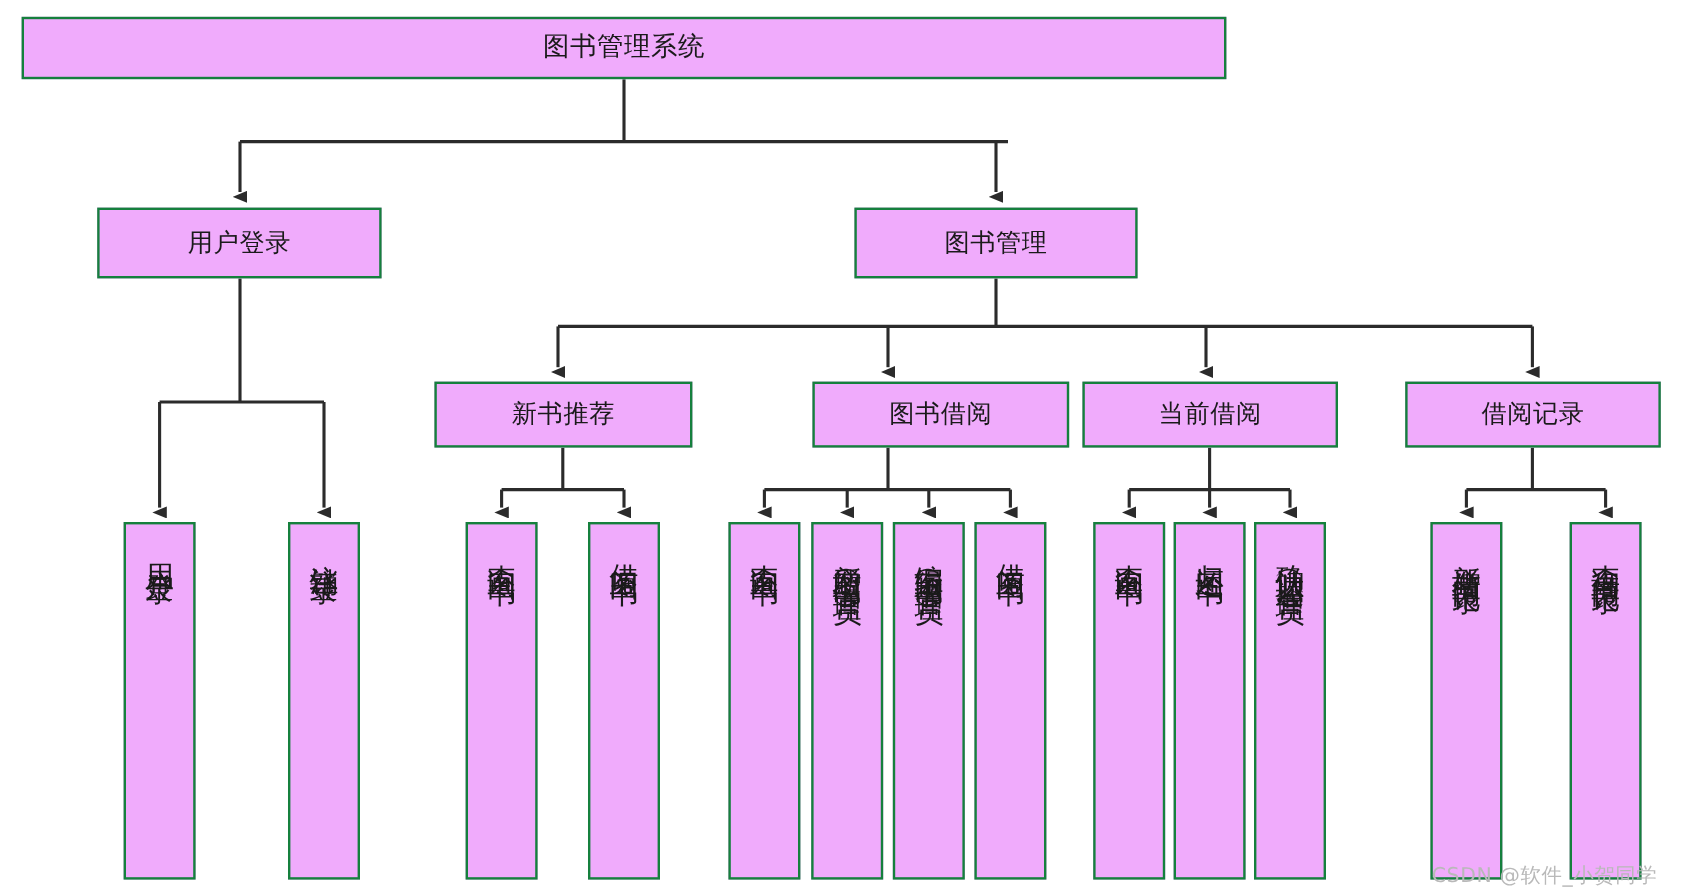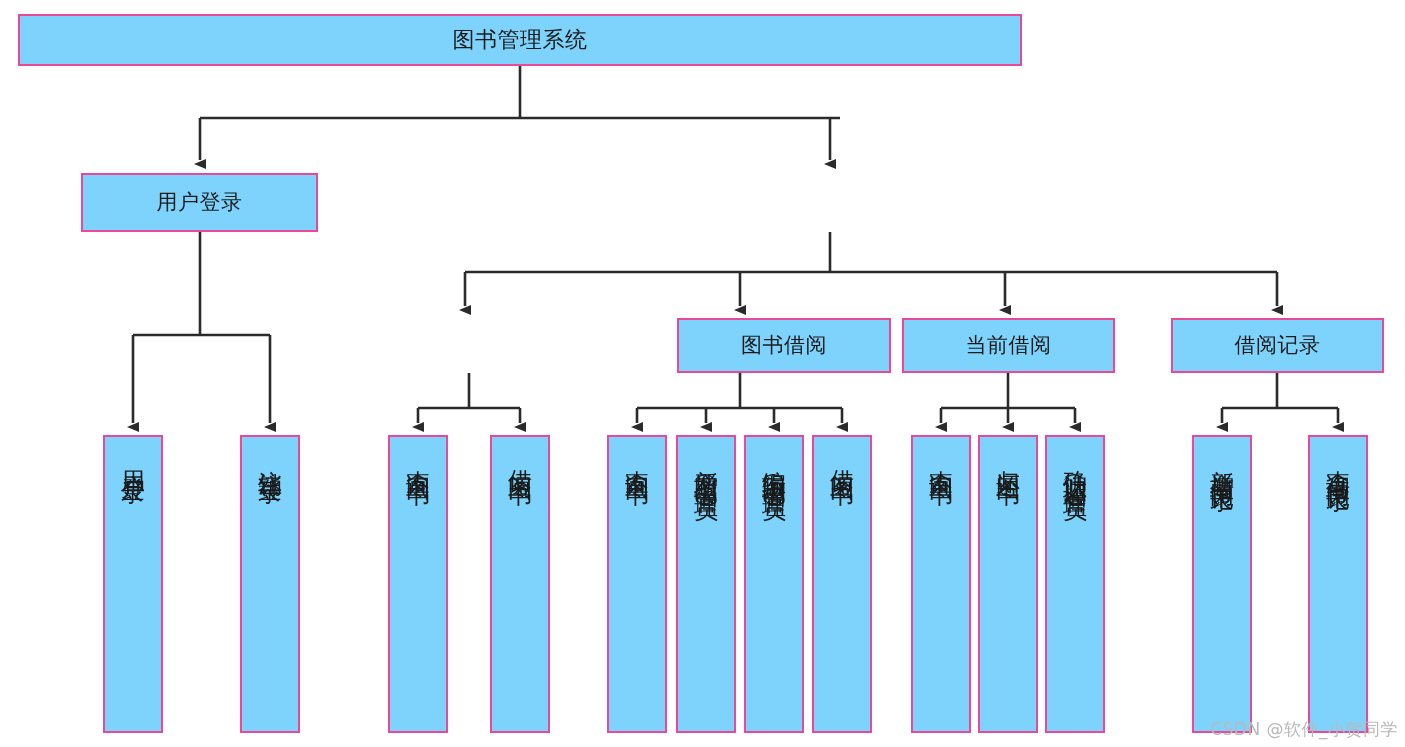--- a/index.html
+++ b/index.html
@@ -20,22 +20,22 @@
   svg#wires {
     position: absolute;
     left: 0;
     top: 0;
     width: 1405px;
     height: 747px;
   }
   .node {
     position: absolute;
     box-sizing: border-box;
-    background: #7dd3fc;
-    border: 2px solid #ec4899;
+    background: #f0abfc;
+    border: 2px solid #15803d;
     display: flex;
     align-items: center;
     justify-content: center;
     overflow: hidden;
   }
   .node .label {
     color: #1a1a1a;
     line-height: 1.12;
     text-align: center;
     white-space: pre;
@@ -53,21 +53,21 @@
     text-orientation: upright;
     font-size: 24px;
     letter-spacing: 4px;
     line-height: 1;
   }
   .node.root .label {
     font-size: 22px;
   }
   .watermark {
     position: absolute;
-    right: 7px;
+    right: 24px;
     bottom: 6px;
     font-size: 17px;
     color: #b9b9b9;
     letter-spacing: 0.5px;
     white-space: nowrap;
     pointer-events: none;
   }
 </style>
 </head>
 <body>
@@ -124,21 +124,27 @@
     </g>
   </svg>
 
   <div class="node horiz root" style="left:18px; top:14px; width:1004px; height:52px;">
     <span class="label">图书管理系统</span>
   </div>
 
   <div class="node horiz" style="left:81px; top:173px; width:237px; height:59px;">
     <span class="label">用户登录</span>
   </div>
+  <div class="node horiz" style="left:712px; top:173px; width:236px; height:59px;">
+    <span class="label">图书管理</span>
+  </div>
 
+  <div class="node horiz" style="left:362px; top:318px; width:215px; height:55px;">
+    <span class="label">新书推荐</span>
+  </div>
   <div class="node horiz" style="left:633px; top:318px; width:214px; height:55px;margin-left:44px;">
     <span class="label">图书借阅</span>
   </div>
   <div class="node horiz" style="left:1171px; top:318px; width:213px; height:55px;">
     <span class="label">借阅记录</span>
   </div>
   <div class="node horiz" style="left:902px; top:318px; width:213px; height:55px;">
     <span class="label">当前借阅</span>
   </div>
 

